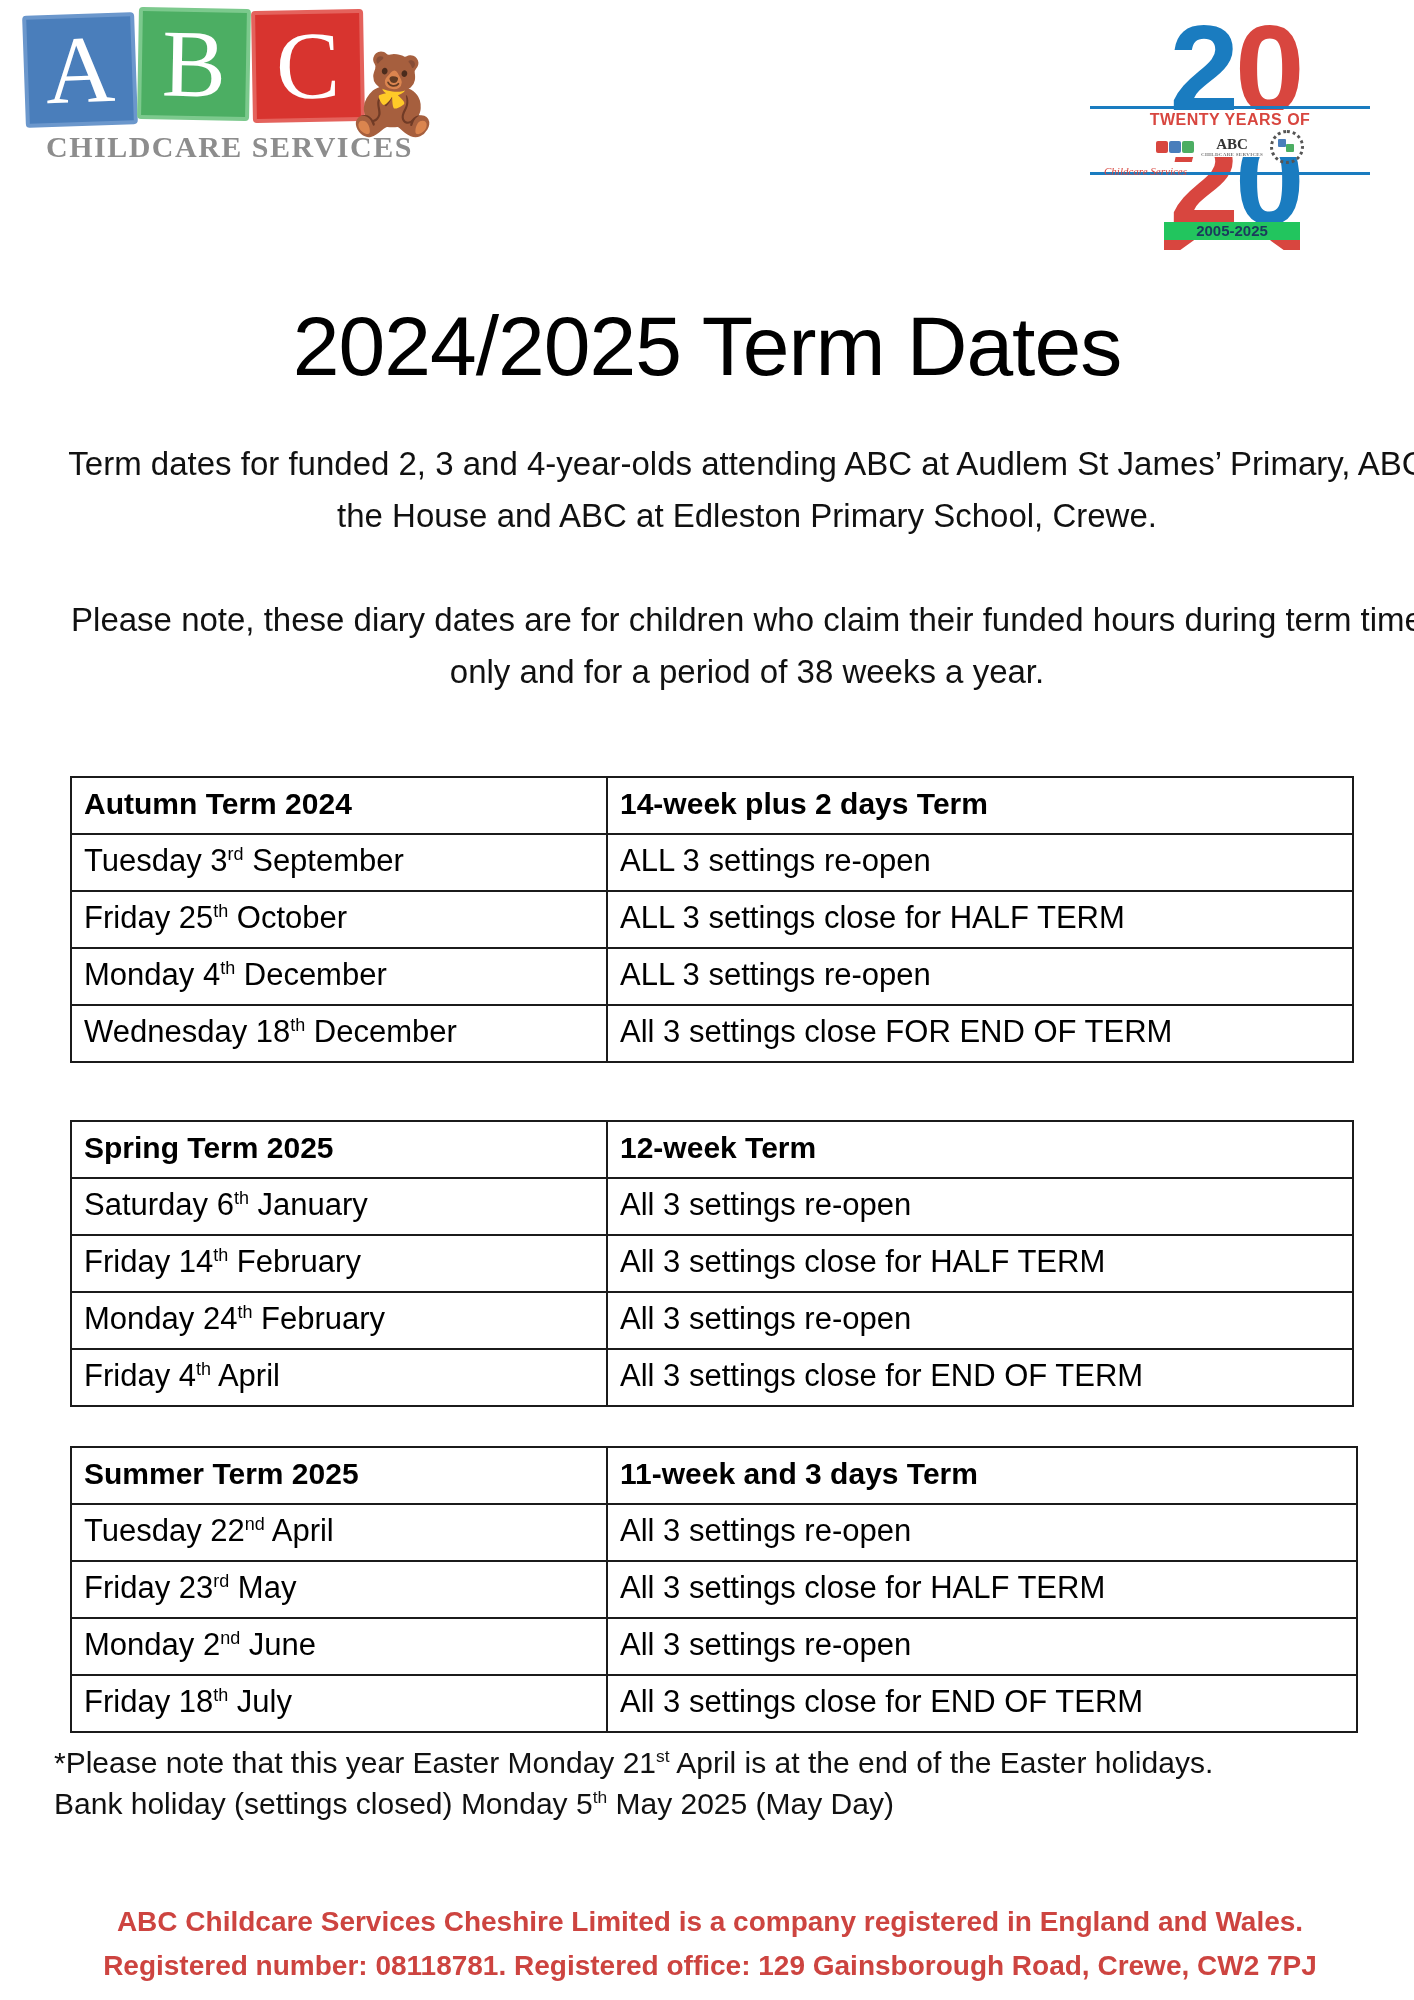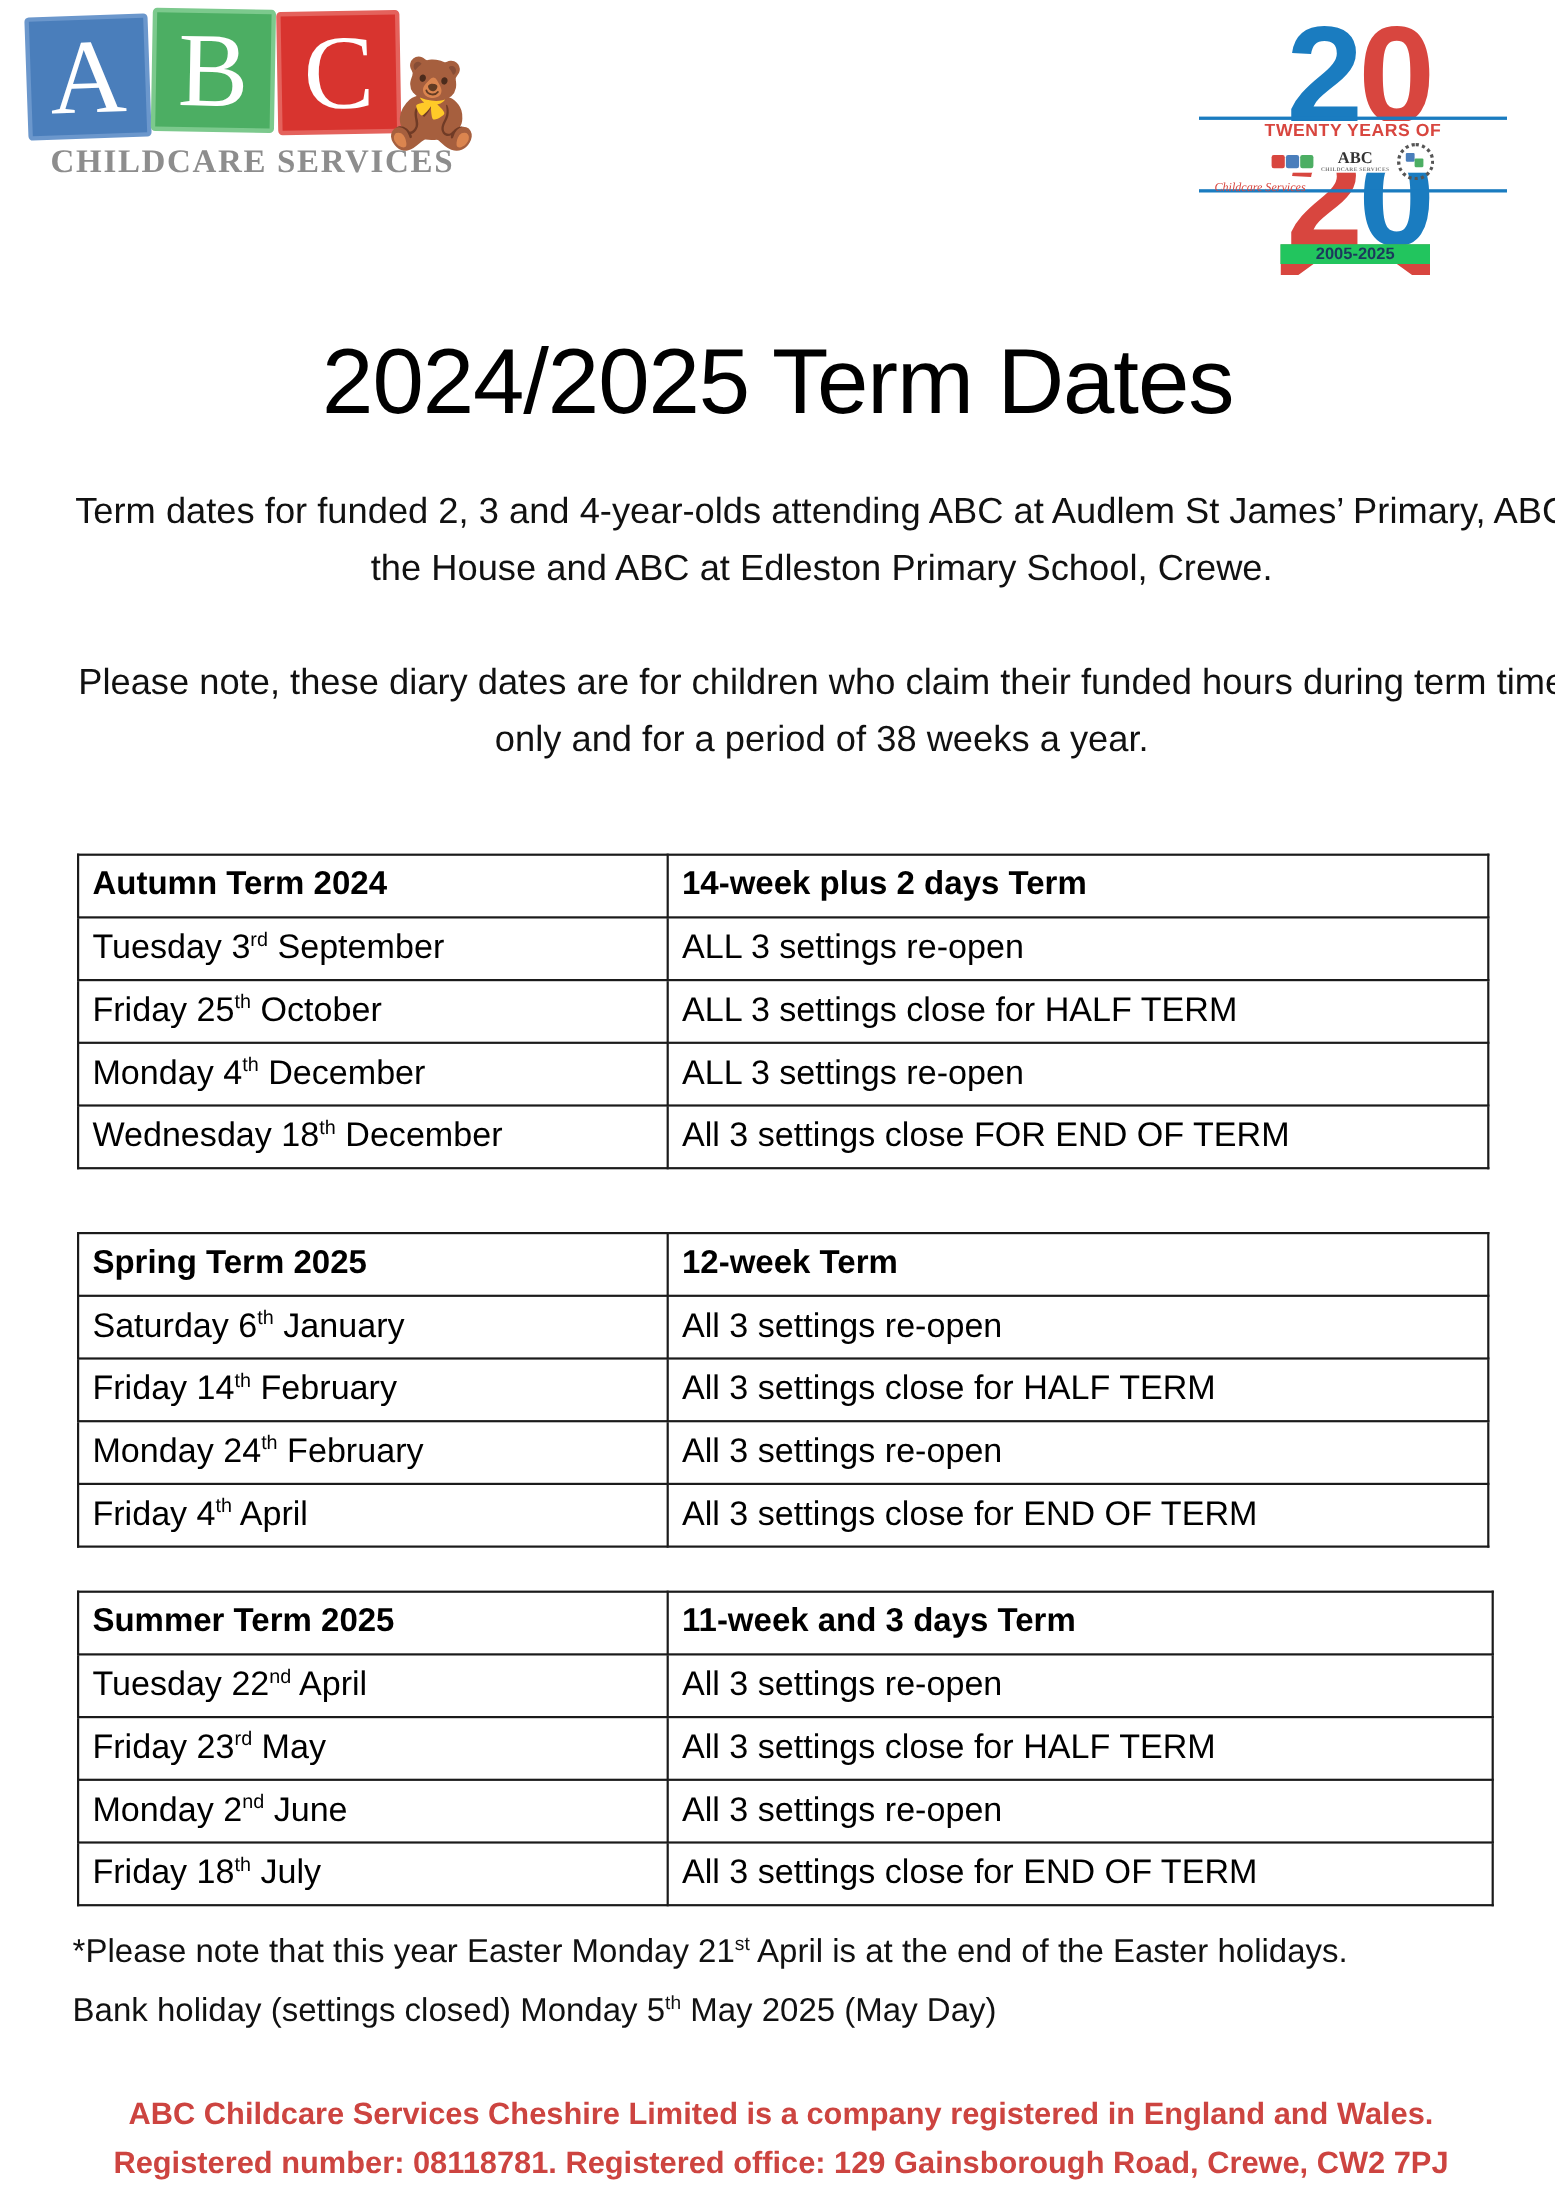--- a/index.html
+++ b/index.html
@@ -284,21 +284,21 @@
   
   .notes {
     position: absolute;
     left: 54px;
     top: 1742px;
     width: 1310px;
     font-size: 30px;
     line-height: 41px;
     color: #111;
   }
-  .notes p { margin: 12px; }
+  .notes p { margin: 0; }
   .notes sup { font-size: 0.58em; vertical-align: super; line-height: 0; }
 
   
   .footer {
     position: absolute;
     left: 30px;
     top: 1900px;
     width: 1360px;
     text-align: center;
     font-weight: 700;

